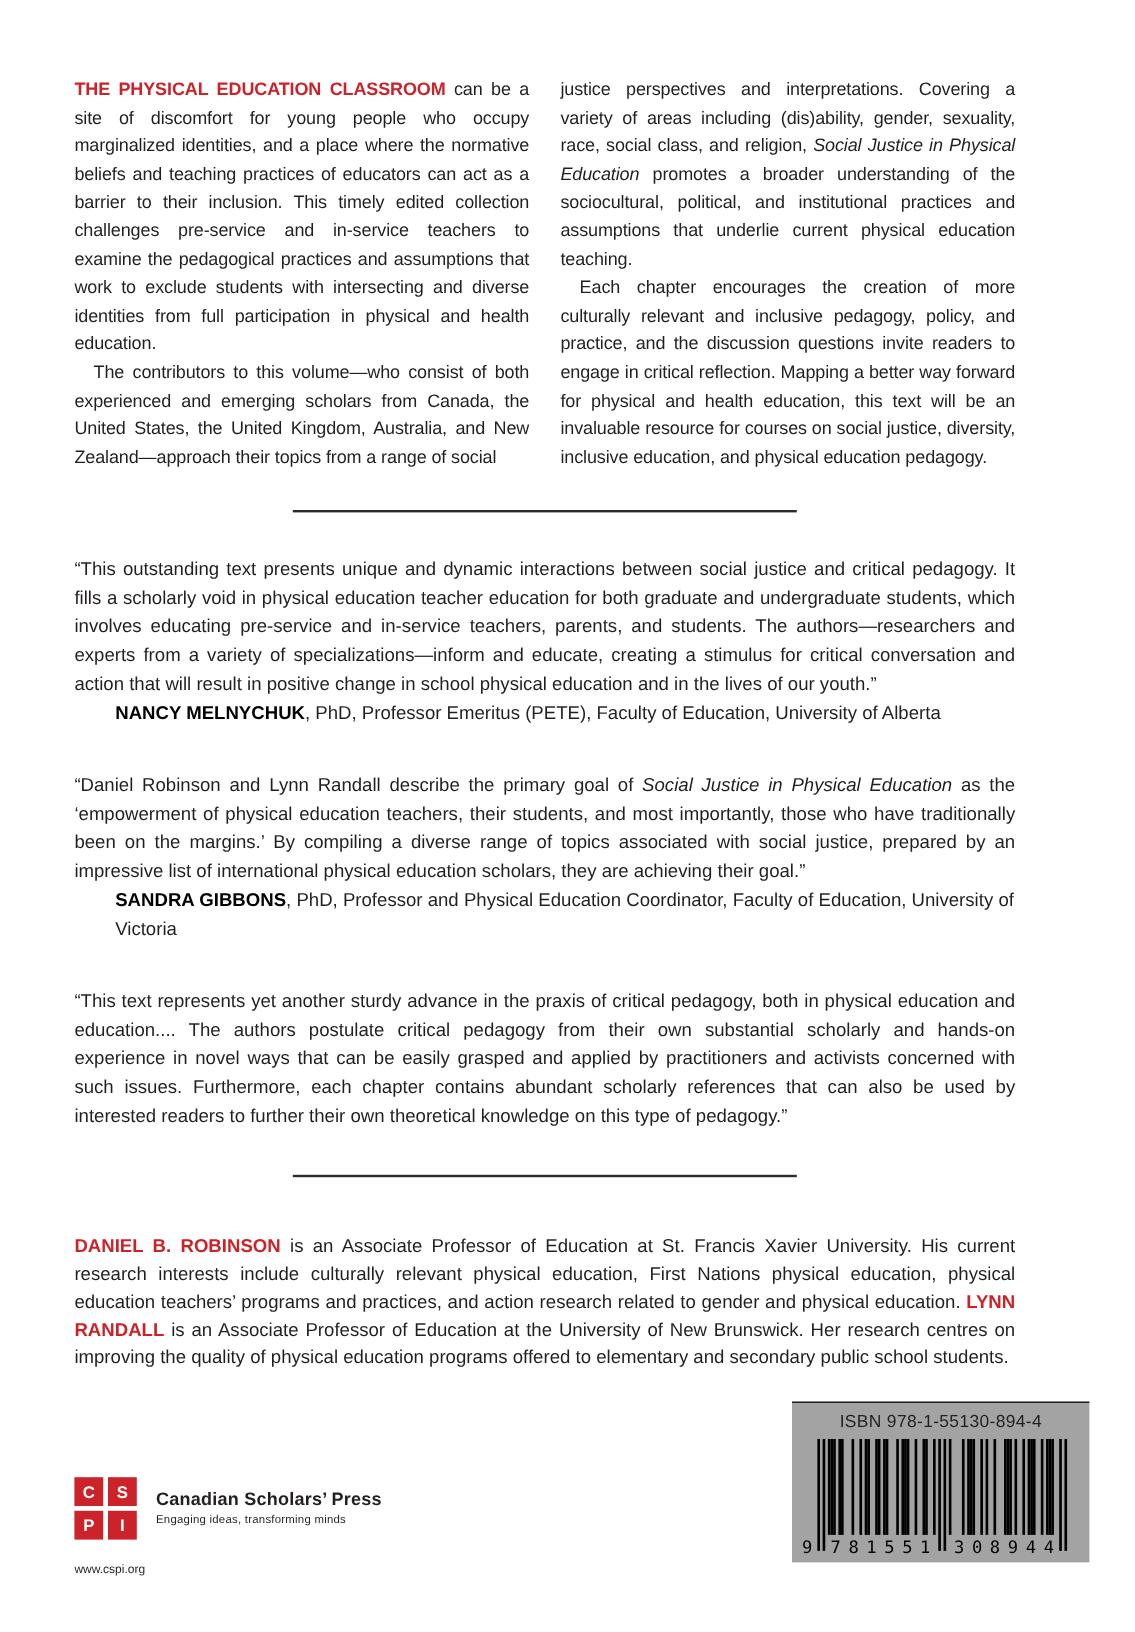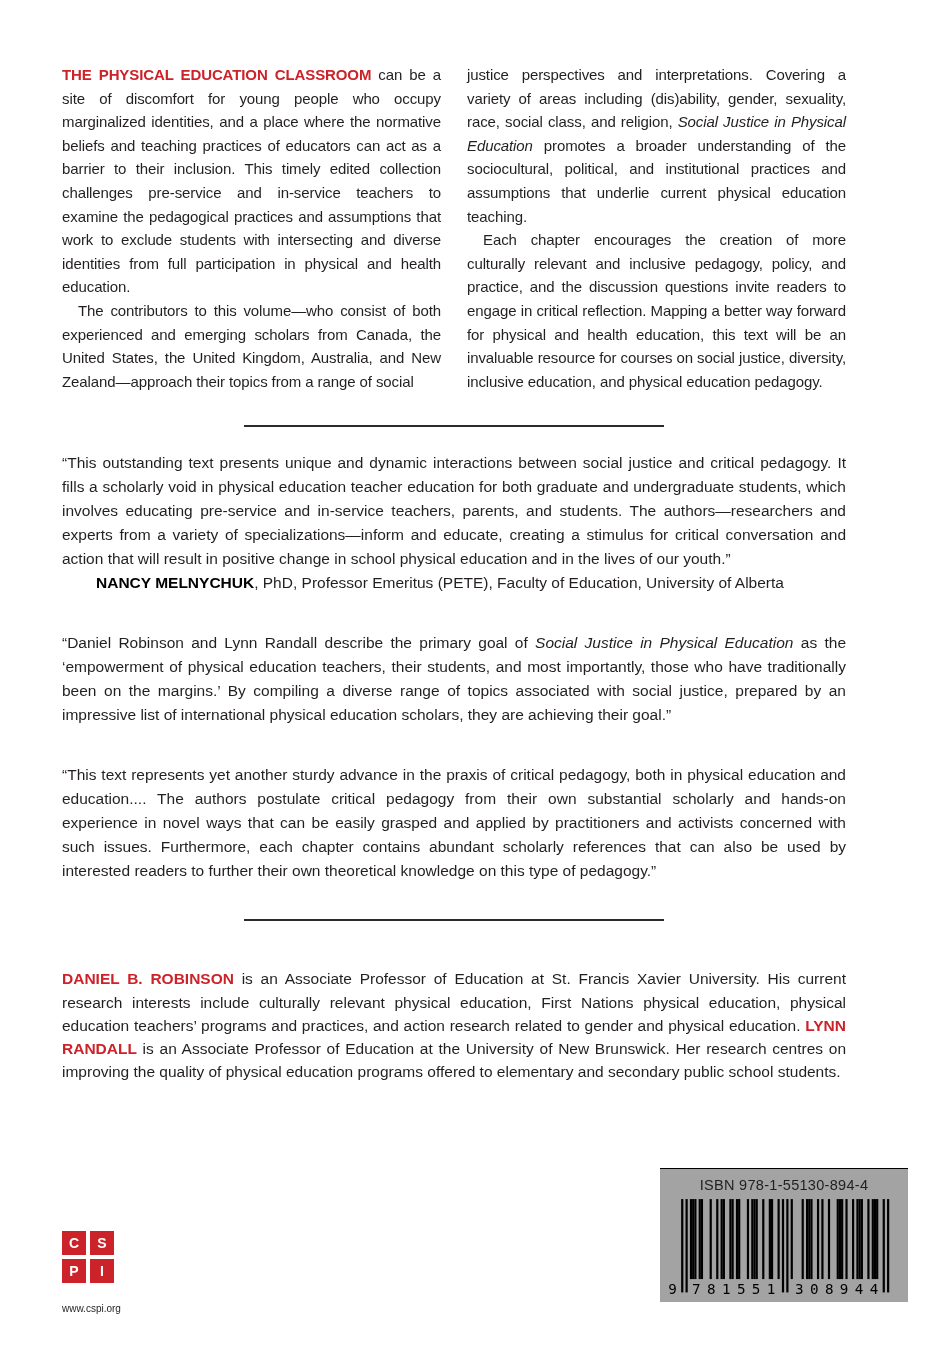--- a/index.html
+++ b/index.html
@@ -32,21 +32,21 @@
   
   .divider {
     width: 420px;
     height: 0;
     border-top: 2px solid #2b2b2b;
     margin: 32px auto 0 auto;
   }
   .divider-bottom { margin: 0 auto 0 auto; }
 
   
-  .quotes { margin-top: 24px; font-size: 15.5px; line-height: 24px; }
+  .quotes { margin-top: 36px; font-size: 15.5px; line-height: 24px; }
   .quote { margin-bottom: 36px; }
   .quote p { margin: 0; }
   .quote-text { text-align: justify; }
   .attrib { padding-left: 34px; margin-top: 1px; }
   .attrib-name { color: #000000; font-weight: bold; }
 
   
   .bio { margin-top: 46px; font-size: 15.5px; line-height: 23.2px; text-align: justify; }
   .bio p { margin: 0; }
   .bio-name { color: #cc2229; font-weight: bold; }
@@ -115,20 +115,21 @@
 
     <section class="quotes">
 
       <div class="quote">
         <p class="quote-text"><span>“This outstanding text presents unique and dynamic interactions between social justice and critical pedagogy. It fills a scholarly void in physical education teacher education for both graduate and undergraduate students, which involves educating pre-service and in-service teachers, parents, and students. The authors—researchers and experts from a variety of specializations—inform and educate, creating a stimulus for critical conversation and action that will result in positive change in school physical education and in the lives of our youth.”</span><em></em><span></span></p>
         <p class="attrib"><span class="attrib-name">NANCY MELNYCHUK</span><span>, PhD, Professor Emeritus (PETE), Faculty of Education, University of Alberta</span></p>
       </div>
 
       <div class="quote">
         <p class="quote-text"><span>“Daniel Robinson and Lynn Randall describe the primary goal of </span><em>Social Justice in Physical Education</em><span> as the ‘empowerment of physical education teachers, their students, and most importantly, those who have traditionally been on the margins.’ By compiling a diverse range of topics associated with social justice, prepared by an impressive list of international physical education scholars, they are achieving their goal.”</span></p>
+        <p class="attrib"><span class="attrib-name">SANDRA GIBBONS</span><span>, PhD, Professor and Physical Education Coordinator, Faculty of Education, University of Victoria</span></p>
       </div>
 
       <div class="quote">
         <p class="quote-text"><span>“This text represents yet another sturdy advance in the praxis of critical pedagogy, both in physical education and education.... The authors postulate critical pedagogy from their own substantial scholarly and hands-on experience in novel ways that can be easily grasped and applied by practitioners and activists concerned with such issues. Furthermore, each chapter contains abundant scholarly references that can also be used by interested readers to further their own theoretical knowledge on this type of pedagogy.”</span><em></em><span></span></p>
       </div>
 
     </section>
 
     <div class="divider divider-bottom"></div>
 
@@ -138,20 +139,24 @@
 
   </div>
 
   <div class="publisher">
     <div class="pub-row">
       <div class="logo-grid">
         <span class="logo-sq">C</span>
         <span class="logo-sq">S</span>
         <span class="logo-sq">P</span>
         <span class="logo-sq">I</span>
+      </div>
+      <div class="pub-text">
+        <div class="pub-name">Canadian Scholars’ Press</div>
+        <div class="pub-tagline">Engaging ideas, transforming minds</div>
       </div>
     </div>
     <div class="pub-url">www.cspi.org</div>
   </div>
 
   <div class="isbn-block">
     <div class="isbn-label">ISBN 978-1-55130-894-4</div>
     <svg class="barcode" viewBox="0 0 252 108" width="240" height="103" aria-hidden="true">
         <rect x="18.0" y="0" width="2.3" height="98"></rect>
         <rect x="22.6" y="0" width="2.3" height="98"></rect>

